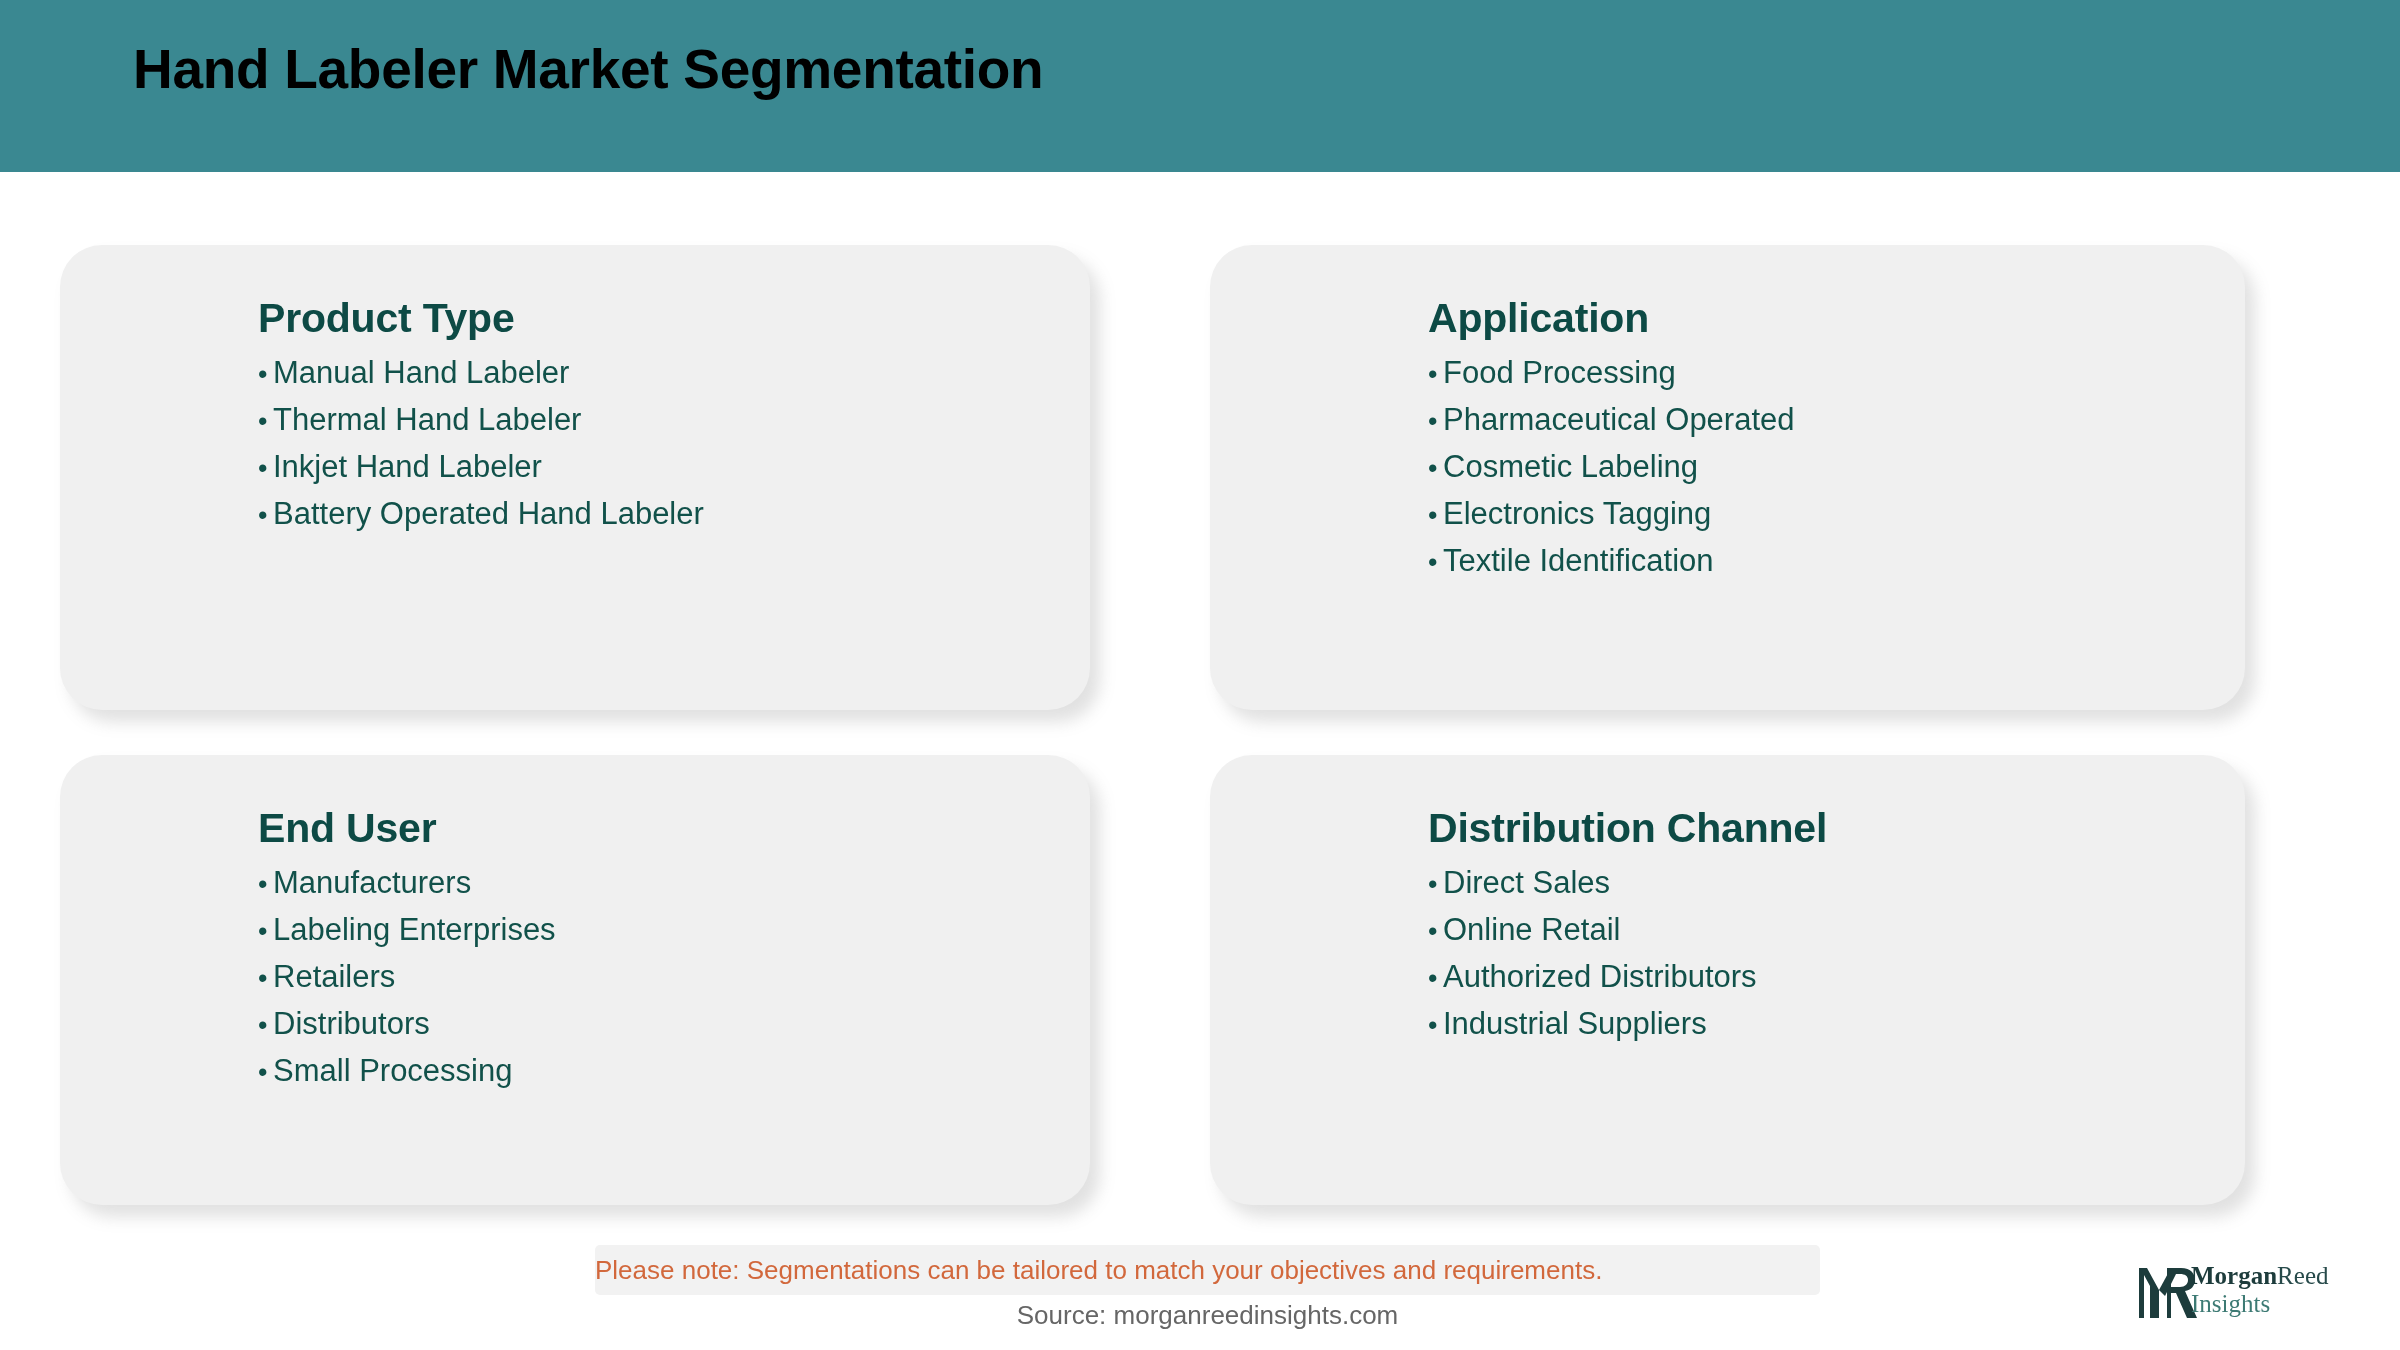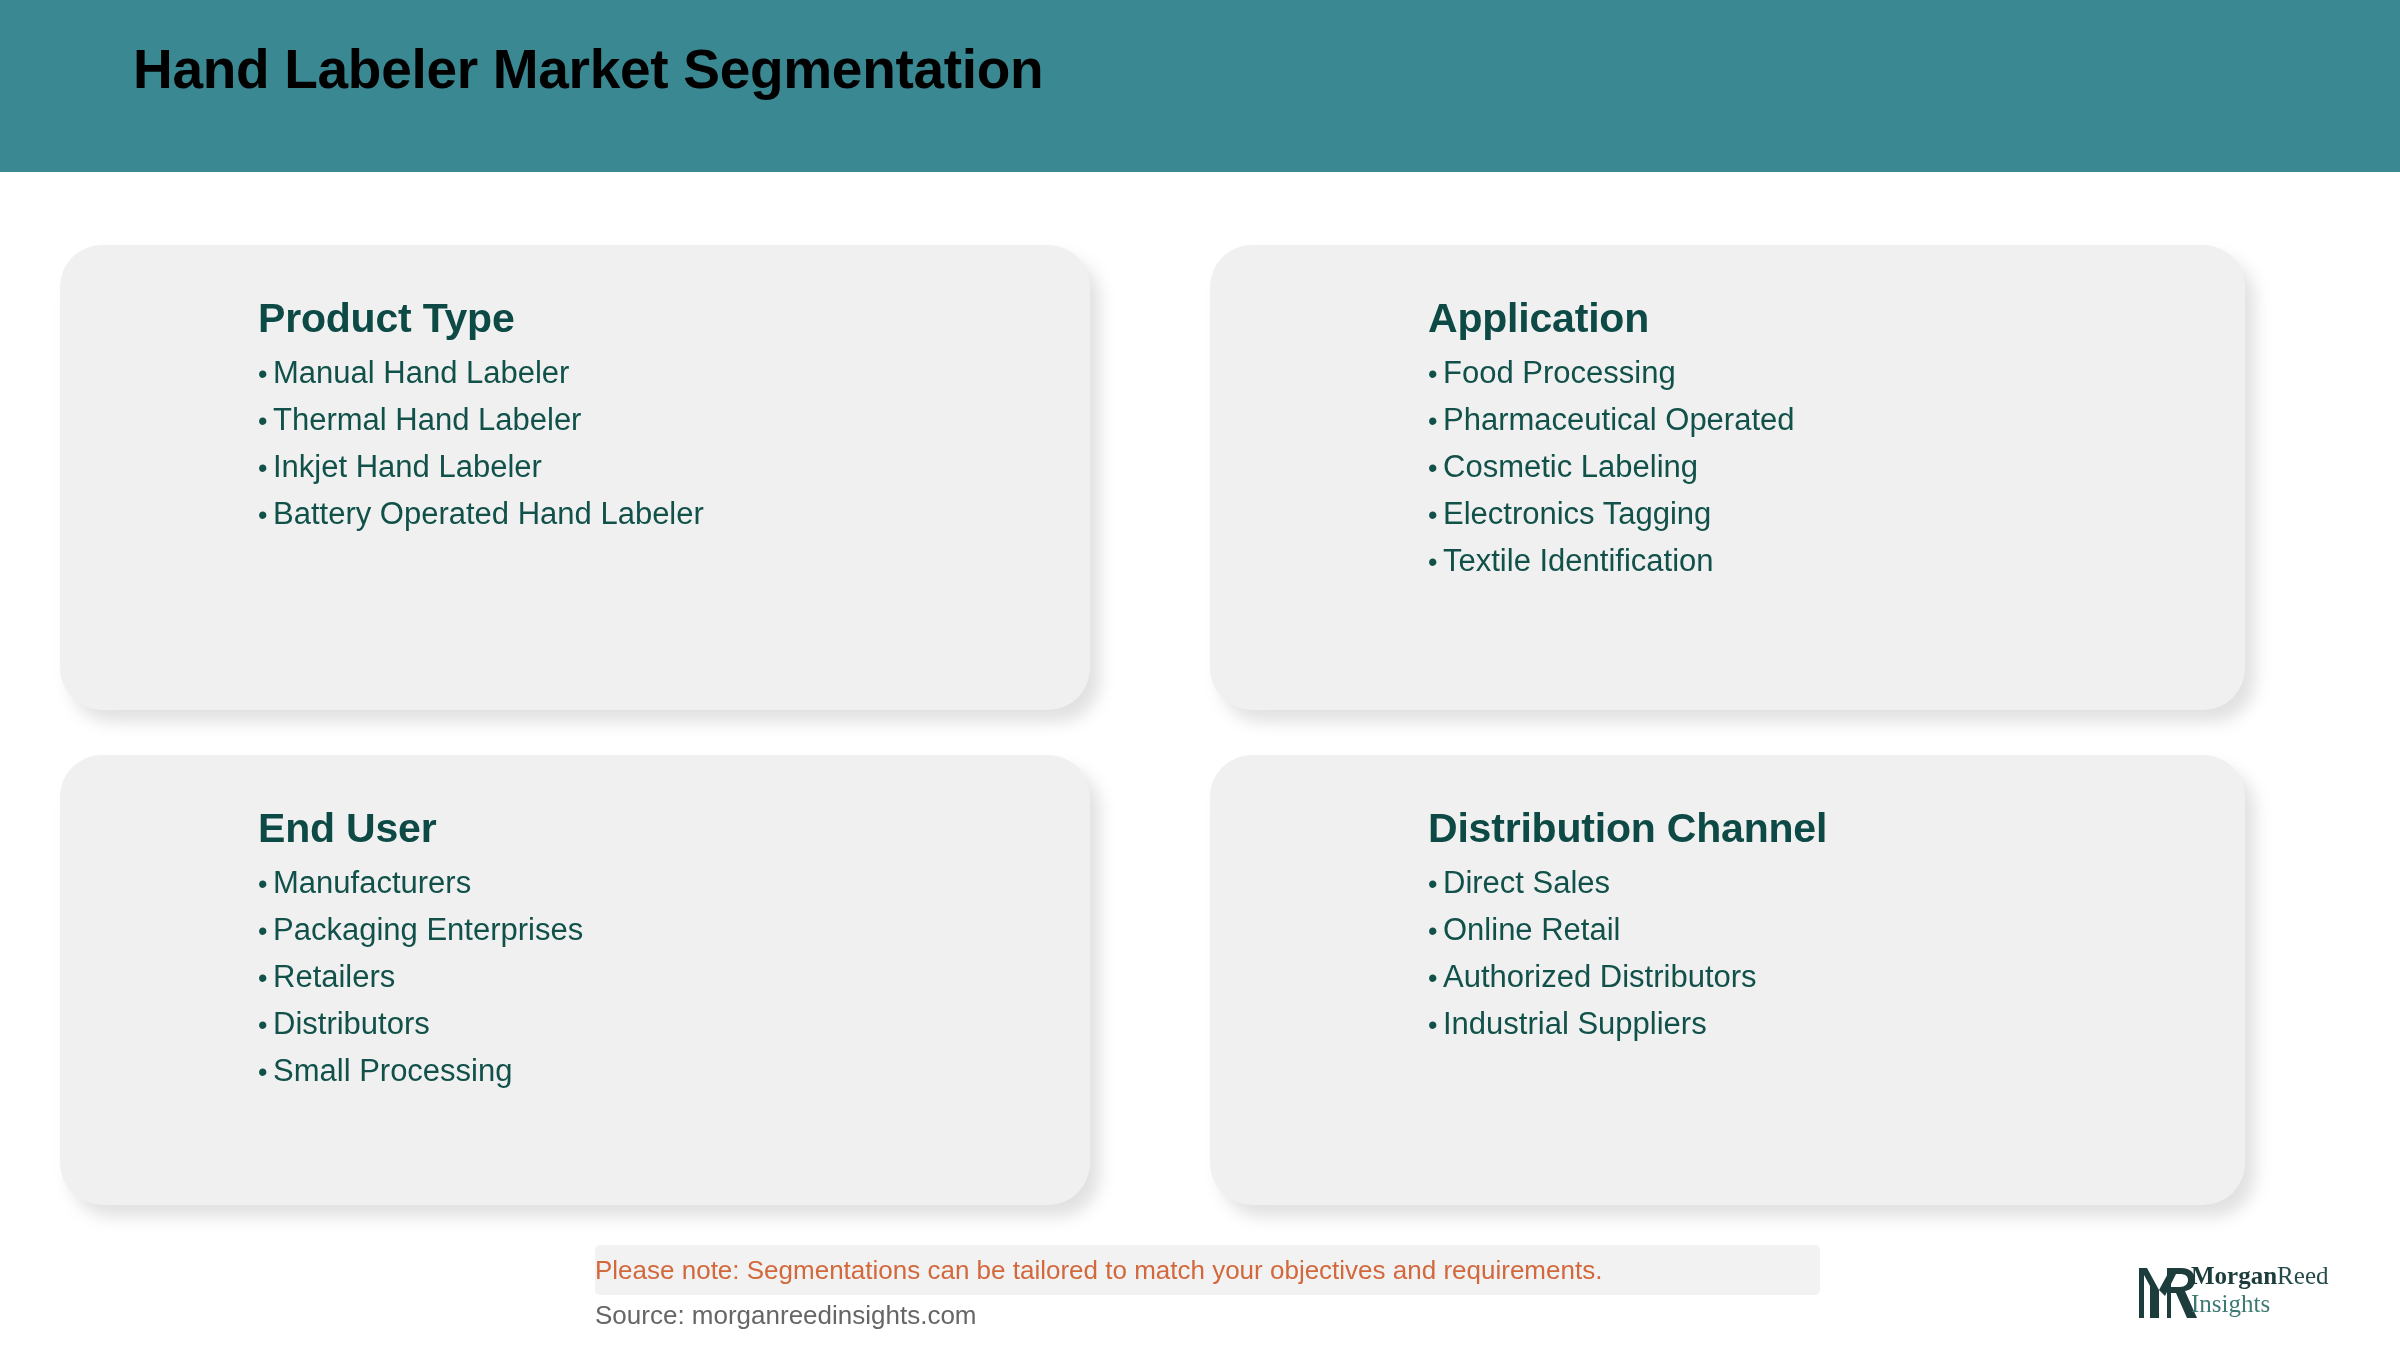--- a/index.html
+++ b/index.html
@@ -106,20 +106,21 @@
     text-align: left;
     font-size: 26px;
     color: #d2683c;
     white-space: nowrap;
   }
   #source-text {
     position: absolute;
     left: 595px;
     top: 1300px;
     width: 1225px;
+    text-align: center;
     font-size: 26px;
     color: #666666;
     white-space: nowrap;
   }
 
   
   #logo {
     position: absolute;
     left: 2137px;
     top: 1262px;
@@ -190,21 +191,21 @@
         <li><span class="bullet-dot">•</span><span>Textile Identification</span></li>
       </ul>
     </div>
   </div>
 
   <div class="card" id="card-2">
     <div class="card-inner">
       <div class="card-title">End User</div>
       <ul class="card-list">
         <li><span class="bullet-dot">•</span><span>Manufacturers</span></li>
-        <li><span class="bullet-dot">•</span><span>Packaging Enterprises</span></li>
+        <li><span class="bullet-dot">•</span><span>Labeling Enterprises</span></li>
         <li><span class="bullet-dot">•</span><span>Retailers</span></li>
         <li><span class="bullet-dot">•</span><span>Distributors</span></li>
         <li><span class="bullet-dot">•</span><span>Small Processing</span></li>
       </ul>
     </div>
   </div>
 
   <div class="card" id="card-3">
     <div class="card-inner">
       <div class="card-title">Distribution Channel</div>

